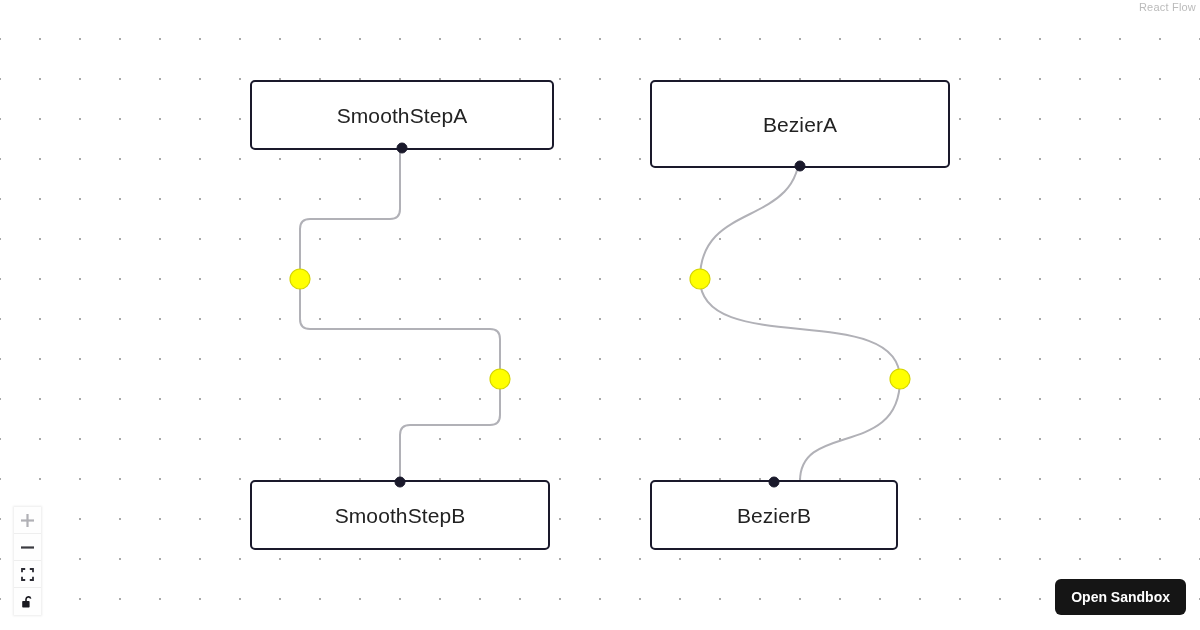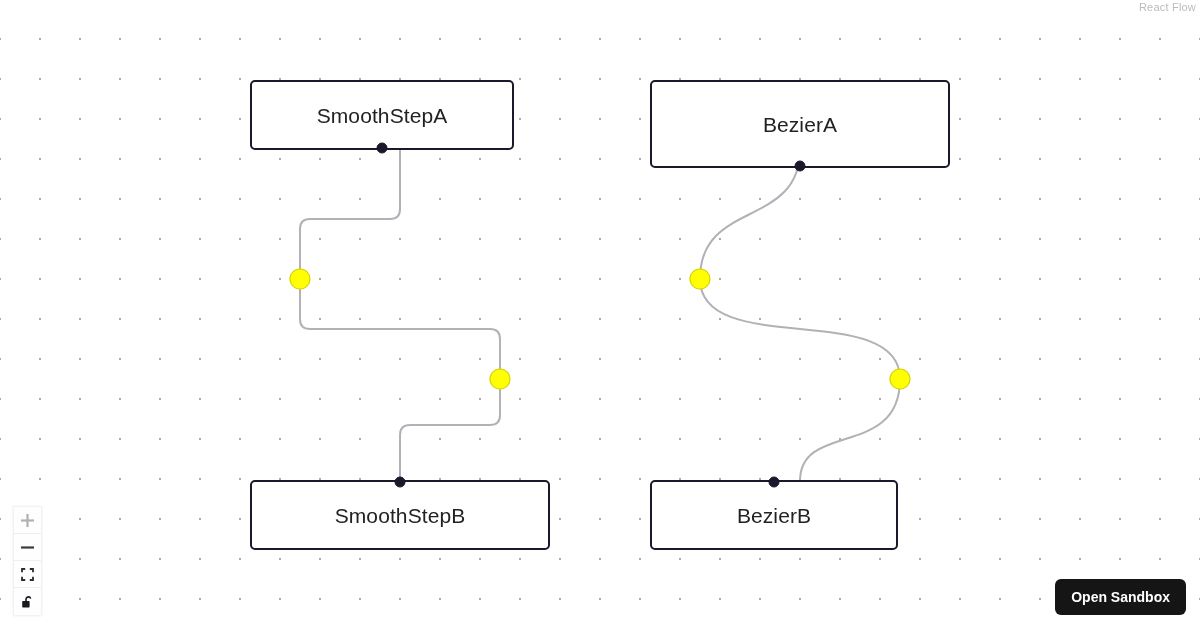--- a/index.html
+++ b/index.html
@@ -142,21 +142,21 @@
       <circle class="rf-edge-marker" cy="279" r="10" cx="300"></circle>
       <circle class="rf-edge-marker" cy="379" r="10" cx="500"></circle>
     </g>
     <g>
       <path class="rf-edge-path" d="M 800 149 C 800 229 700 199 700 279 C 700 359 900 299 900 379 C 900 459 800 421 800 481"></path>
       <circle class="rf-edge-marker" cy="279" r="10" cx="700"></circle>
       <circle class="rf-edge-marker" cy="379" r="10" cx="900"></circle>
     </g>
   </svg>
 
-  <div class="rf-node" style="left: 250px; top: 80px; width: 264px; height: 70px;">
+  <div class="rf-node" style="left: 250px; top: 80px; width: 304px; height: 70px;">
     <span class="rf-node-label">SmoothStepA</span>
     <span class="rf-handle source"></span>
   </div>
 
   <div class="rf-node" style="left: 650px; top: 80px; width: 300px; height: 88px;">
     <span class="rf-node-label">BezierA</span>
     <span class="rf-handle source"></span>
   </div>
 
   <div class="rf-node" style="left: 250px; top: 480px; width: 300px; height: 70px;">

